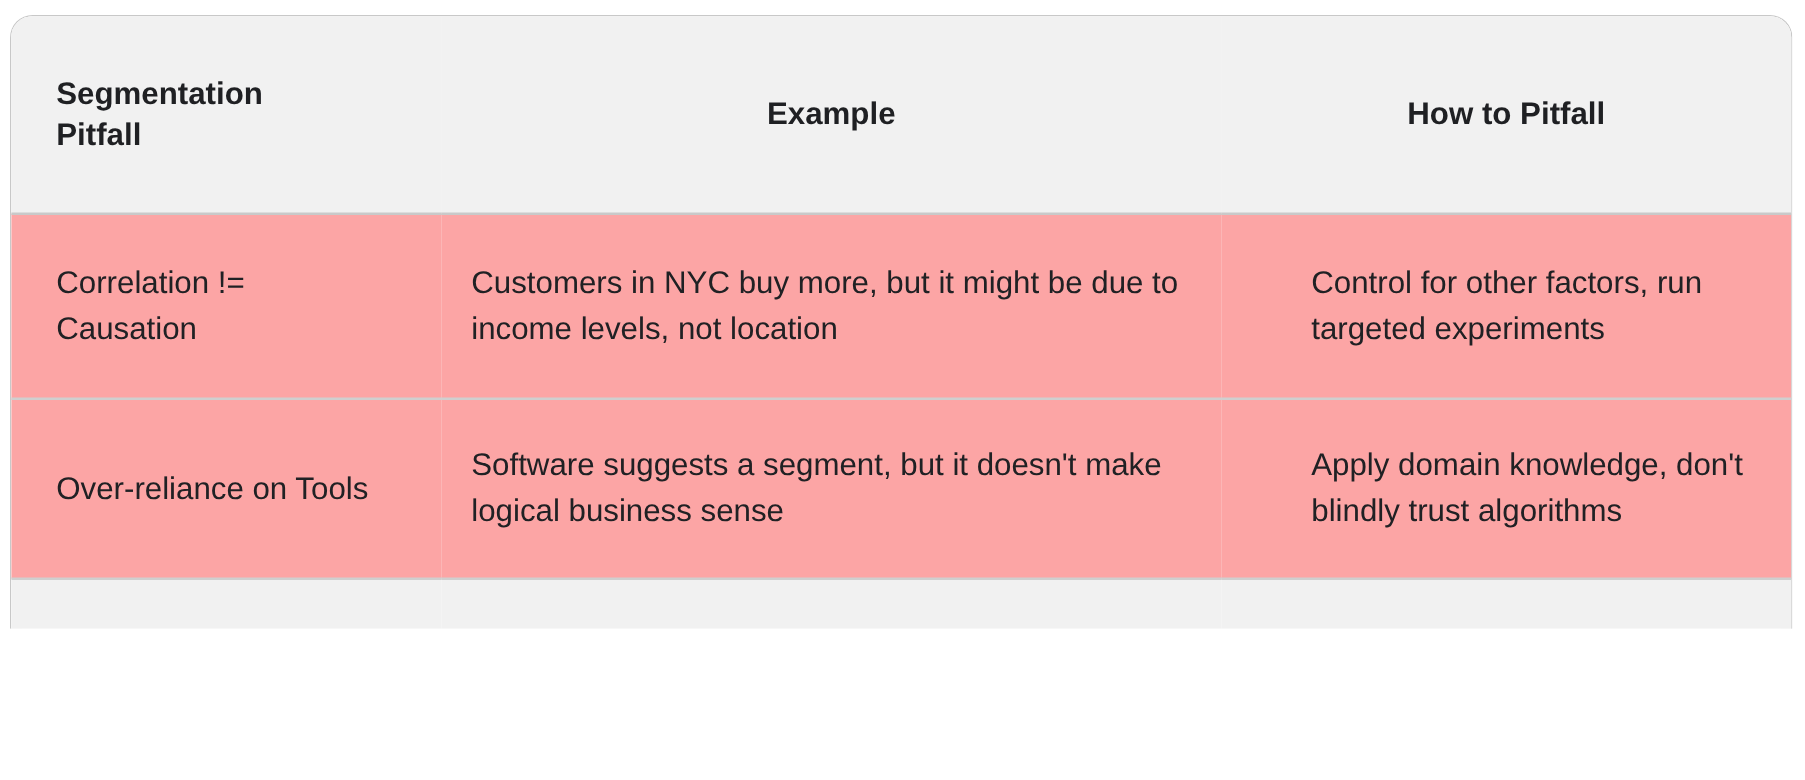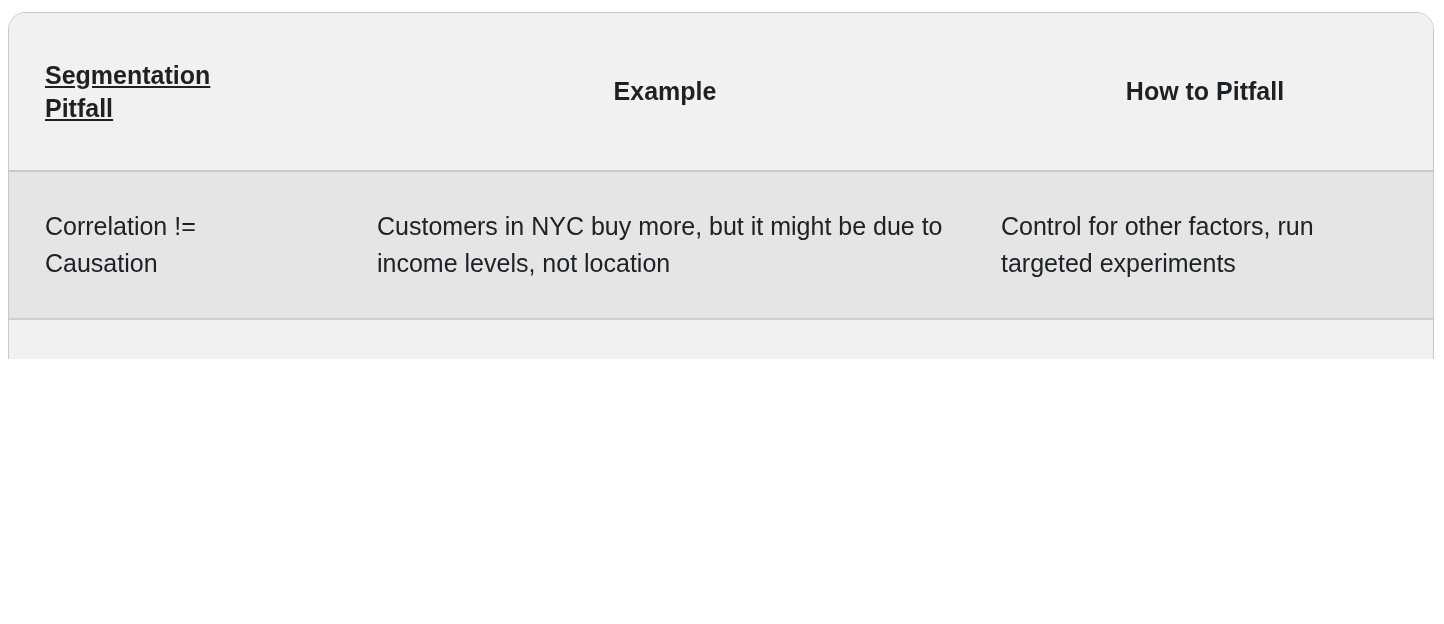--- a/index.html
+++ b/index.html
@@ -58,29 +58,29 @@
     vertical-align: middle;
     font-weight: 600;
     font-size: 25px;
     line-height: 1.32;
     color: #1f2023;
     padding: 0 24px;
     height: 158px;
     border-bottom: 2px solid #c9c9c9;
     box-sizing: border-box;
   }
-  thead th:first-child { padding-left: 36px; text-decoration: underline; }
+  thead th:first-child { padding-left: 36px; }
   thead th .hdr-text {
     display: block;
     max-width: 14ch;
   }
   thead th.wide .hdr-text { max-width: none; text-align: center; }
 
   tbody td {
-    background: #e5e5e5;
+    background: #fca5a5;
     text-align: left;
     vertical-align: middle;
     font-weight: 400;
     font-size: 25px;
     line-height: 1.48;
     color: #202124;
     padding: 0 24px;
     border-bottom: 2px solid #cfcfcf;
     box-sizing: border-box;
   }
@@ -95,20 +95,21 @@
     display: block;
     max-width: 265px;
   }
   tbody td.col-example .cell-text {
     display: block;
     max-width: 580px;
   }
   tbody td.col-combat .cell-text {
     display: block;
     max-width: 430px;
+    margin-left: 48px;
   }
 
   
   tbody tr.partial td {
     background: #f1f1f1;
     height: 40px;
     border-bottom: none;
   }
 </style>
 </head>
@@ -146,20 +147,31 @@
           </td>
           <td class="col-example">
             <span class="cell-text">Customers in NYC buy more, but it might be due to income levels, not location</span>
           </td>
           <td class="col-combat">
             <span class="cell-text">Control for other factors, run targeted experiments</span>
           </td>
         </tr>
 
 
+        <tr class="r3">
+          <td class="col-pitfall">
+            <span class="cell-text">Over-reliance on Tools</span>
+          </td>
+          <td class="col-example">
+            <span class="cell-text">Software suggests a segment, but it doesn't make logical business sense</span>
+          </td>
+          <td class="col-combat">
+            <span class="cell-text">Apply domain knowledge, don't blindly trust algorithms</span>
+          </td>
+        </tr>
 
         <tr class="partial">
           <td></td>
           <td></td>
           <td></td>
         </tr>
 
       </tbody>
     </table>
   </div>

